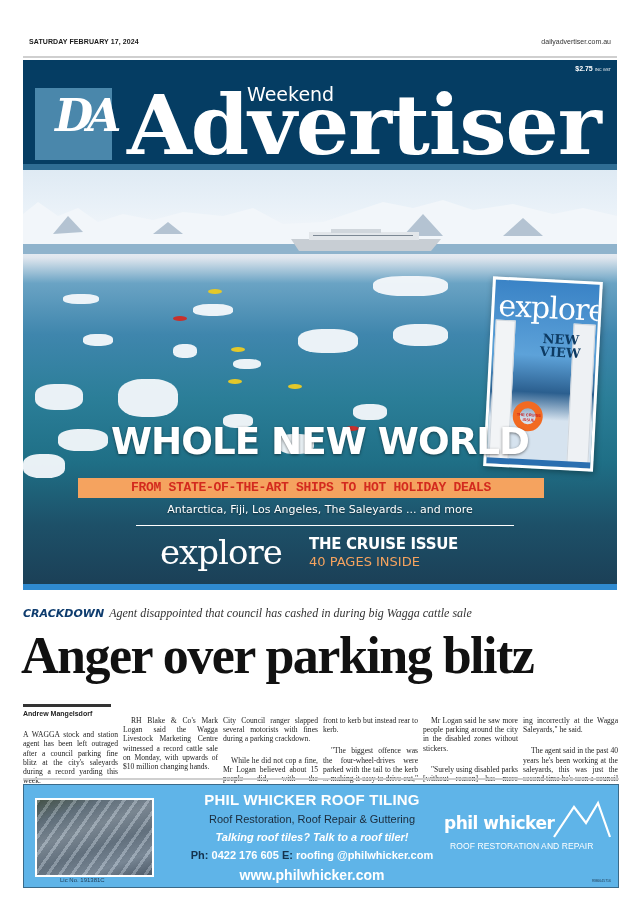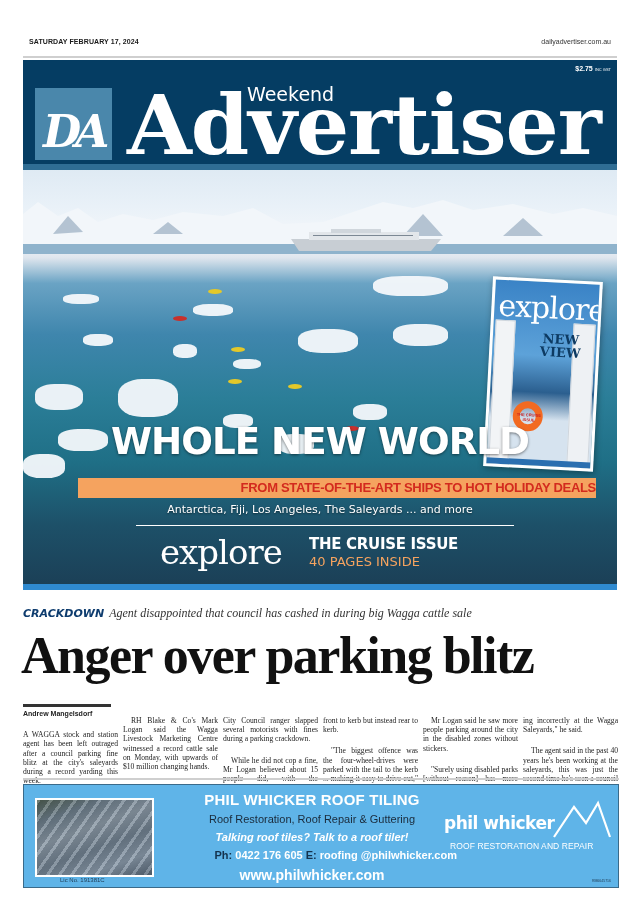--- a/index.html
+++ b/index.html
@@ -5,21 +5,21 @@
   * { box-sizing: border-box; margin: 0; padding: 0; }
   html, body { width: 639px; height: 908px; background: #ffffff; overflow: hidden; }
   body { position: relative; font-family: "Liberation Sans", sans-serif; color: #1a1a1a; }
 
   .topbar { position: absolute; left: 23px; top: 32px; width: 594px; height: 26px; border-bottom: 2px solid #cfcfcf; }
   .topbar .date { position: absolute; left: 6px; top: 6px; font-size: 7px; font-weight: bold; letter-spacing: 0.1px; }
   .topbar .site { position: absolute; right: 6px; top: 6px; font-size: 7px; color: #333; }
 
   .masthead { position: absolute; left: 23px; top: 60px; width: 594px; height: 104px; background: #053d63; }
   .masthead .logo-box { position: absolute; left: 12px; top: 28px; width: 77px; height: 72px; background: #4a87ab; }
-  .masthead .logo-box span { position: absolute; left: 8px; top: 2px; font-family: "DejaVu Serif", serif; font-style: italic; font-weight: bold; font-size: 44px; color: #fff; letter-spacing: -6px; margin-top: 16px; }
+  .masthead .logo-box span { position: absolute; left: 20px; top: 2px; font-family: "DejaVu Serif", serif; font-style: italic; font-weight: bold; font-size: 44px; color: #fff; letter-spacing: -6px; }
   .masthead .weekend { position: absolute; left: 224px; top: 23px; font-family: "DejaVu Sans", sans-serif; font-size: 19px; color: #fff; }
   .masthead .title { position: absolute; left: 104px; top: 20px; font-family: "DejaVu Serif", serif; font-weight: bold; font-size: 82px; color: #fff; letter-spacing: -1px; line-height: 90px; transform: scaleX(1.02); transform-origin: left; }
   .masthead .price { position: absolute; right: 6px; top: 5px; font-size: 7px; color: #fff; font-weight: bold; }
   .masthead .price small { font-size: 4px; font-weight: normal; margin-left: 2px; }
 
   .hero { position: absolute; left: 23px; top: 164px; width: 594px; height: 426px; overflow: hidden;
     background: linear-gradient(180deg, #dde9f3 0%, #e9f1f8 10%, #f4f7fa 18%, #dfe6ee 22%, #6aa3c4 28%, #3f86ad 40%, #2b7e98 55%, #1f6f86 70%, #1d5068 85%, #1b3e55 100%); }
   .hero .sky-strip { position: absolute; left: 0; top: 0; width: 100%; height: 6px; background: #2f6d94; }
   .hero .mountains { position: absolute; left: 0; top: 30px; width: 100%; height: 60px; }
   .hero .ship { position: absolute; left: 268px; top: 65px; width: 150px; height: 22px; }
@@ -31,21 +31,21 @@
   .magazine { position: absolute; left: 465px; top: 115px; width: 110px; height: 190px; background: linear-gradient(180deg, #3a83c6, #5da2d9 40%, #2b5f8f 60%, #d6e3ef 75%); border: 3px solid #fff; transform: rotate(3deg); box-shadow: 1px 2px 6px rgba(0,0,0,0.35); overflow: hidden; }
   .magazine .mtitle { position: absolute; left: 4px; top: 8px; font-family: "DejaVu Serif", serif; font-size: 30px; color: #fff; letter-spacing: -1px; }
   .magazine .mnew { position: absolute; left: 32px; top: 50px; font-family: "DejaVu Serif", serif; font-weight: bold; font-size: 13px; color: #0d3a62; line-height: 13px; text-align: center; }
   .magazine .door-l { position: absolute; left: 2px; top: 40px; width: 20px; height: 150px; background: #f2f4f6; border: 1px solid #cfd6dd; }
   .magazine .door-r { position: absolute; right: 2px; top: 40px; width: 22px; height: 150px; background: #eef1f4; border: 1px solid #cfd6dd; }
   .magazine .buoy { position: absolute; left: 24px; top: 120px; width: 30px; height: 30px; border-radius: 50%; border: 7px solid #f26a22; background: transparent; }
   .magazine .buoy span { position: absolute; left: -6px; top: 4px; width: 30px; font-size: 4px; font-weight: bold; color: #c71c1c; text-align: center; line-height: 5px; }
   .magazine .strip { position: absolute; left: 0; bottom: 0; width: 100%; height: 6px; background: #2b6fb0; }
 
   .hero .headline { position: absolute; left: 0; top: 255px; width: 100%; text-align: center; font-family: "DejaVu Sans", sans-serif; font-weight: bold; font-size: 38px; color: #fff; letter-spacing: -1px; text-shadow: 0 1px 3px rgba(0,0,0,0.5); transform: scaleX(0.98); }
-  .hero .banner { position: absolute; left: 55px; top: 314px; width: 518px; height: 20px; background: #f5a35f; color: #d32a1e; font-family: Liberation Sans, sans-serif; font-weight: bold; font-size: 13px; text-align: right; line-height: 20px; letter-spacing: -0.3px; white-space: nowrap; }
+  .hero .banner { position: absolute; left: 55px; top: 314px; width: 466px; height: 20px; background: #f5a35f; color: #d32a1e; font-family: Liberation Mono, monospace; font-weight: bold; font-size: 13px; text-align: center; line-height: 20px; letter-spacing: -0.3px; white-space: nowrap; }
   .hero .places { position: absolute; left: 0; top: 339px; width: 100%; text-align: center; font-family: "DejaVu Sans", sans-serif; font-size: 11px; color: #fff; text-shadow: 0 1px 2px rgba(0,0,0,0.5); }
   .hero .rule { position: absolute; left: 113px; top: 361px; width: 378px; height: 1px; background: #fff; }
   .hero .explore { position: absolute; left: 137px; top: 368px; font-family: "DejaVu Serif", serif; font-size: 34px; color: #fff; letter-spacing: -1px; line-height: 40px; }
   .hero .cruise { position: absolute; left: 286px; top: 372px; font-family: "DejaVu Sans", sans-serif; font-weight: bold; font-size: 15px; color: #fff; line-height: 17px; letter-spacing: -0.3px; }
   .hero .pages { position: absolute; left: 286px; top: 390px; font-family: "DejaVu Sans", sans-serif; font-size: 13px; color: #f5a35f; line-height: 15px; }
   .hero .bottom-strip { position: absolute; left: 0; bottom: 0; width: 100%; height: 6px; background: #2f8ad0; }
 
   .kicker { position: absolute; left: 23px; top: 606px; font-size: 11px; white-space: nowrap; font-style: italic; }
   .kicker .tag { font-family: "DejaVu Sans", sans-serif; font-weight: bold; color: #0e3c6e; font-size: 11px; }
   .kicker .deck { font-family: "Liberation Serif", serif; color: #333; font-size: 12px; margin-left: 2px; }
@@ -61,21 +61,21 @@
   .cont { font-family: "Liberation Sans", sans-serif; font-size: 7px; }
   .story-rule { position: absolute; left: 23px; top: 778px; width: 596px; height: 2px; background: #cfcfcf; }
 
   .ad { position: absolute; left: 23px; top: 784px; width: 596px; height: 104px; background: #5fb4e8; border: 1px solid #3a6a8a; }
   .ad .photo { position: absolute; left: 11px; top: 13px; width: 119px; height: 79px; background: linear-gradient(160deg, #4e5e52 0%, #6b7c89 20%, #8a98a5 40%, #6f7f8e 60%, #8898a8 80%, #566575 100%); border: 2px solid #fff; }
   .ad .photo .tiles { position: absolute; inset: 0; background: repeating-linear-gradient(125deg, rgba(255,255,255,0.18) 0 3px, rgba(0,0,0,0.12) 3px 10px); }
   .ad .lic { position: absolute; left: 36px; top: 92px; font-size: 6px; color: #1e3a52; }
   .ad .name { position: absolute; left: 143px; top: 6px; width: 290px; text-align: center; font-family: "Liberation Sans", sans-serif; font-weight: bold; font-size: 15px; color: #fff; letter-spacing: 0.2px; }
   .ad .services { position: absolute; left: 143px; top: 28px; width: 290px; text-align: center; font-size: 11px; color: #1a2a3a; }
   .ad .tagline { position: absolute; left: 143px; top: 46px; width: 290px; text-align: center; font-size: 11px; font-style: italic; font-weight: bold; color: #fff; }
-  .ad .contact { position: absolute; left: 143px; top: 64px; width: 290px; text-align: right; font-size: 11px; font-weight: bold; color: #fff; white-space: nowrap; }
+  .ad .contact { position: absolute; left: 143px; top: 64px; width: 290px; text-align: center; font-size: 11px; font-weight: bold; color: #fff; white-space: nowrap; }
   .ad .contact b { color: #14324d; }
   .ad .web { position: absolute; left: 143px; top: 82px; width: 290px; text-align: center; font-size: 14px; font-weight: bold; color: #fff; }
   .ad .brand { position: absolute; left: 420px; top: 28px; font-family: "DejaVu Sans", sans-serif; font-weight: bold; font-size: 17px; color: #fff; letter-spacing: -0.5px; }
   .ad .brand-sub { position: absolute; left: 426px; top: 56px; font-size: 8.5px; color: #fff; letter-spacing: 0.1px; }
   .ad .roof-icon { position: absolute; left: 528px; top: 14px; width: 60px; height: 40px; }
   .ad .ref { position: absolute; right: 7px; bottom: 4px; font-size: 3.5px; color: #1e3a52; }
 </style>
 </head>
 <body>
 

